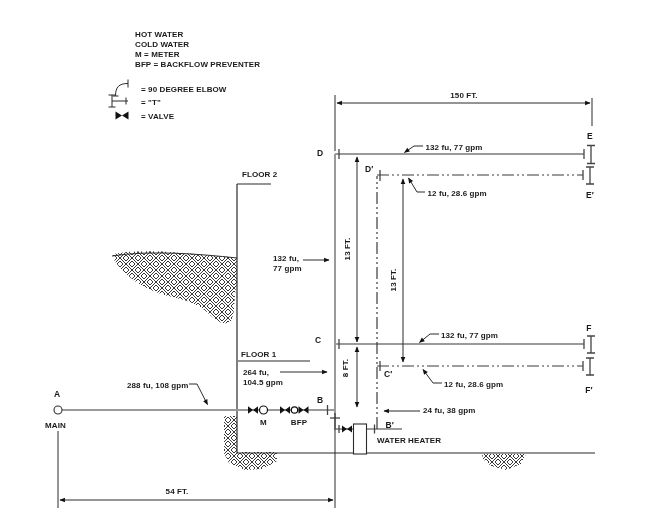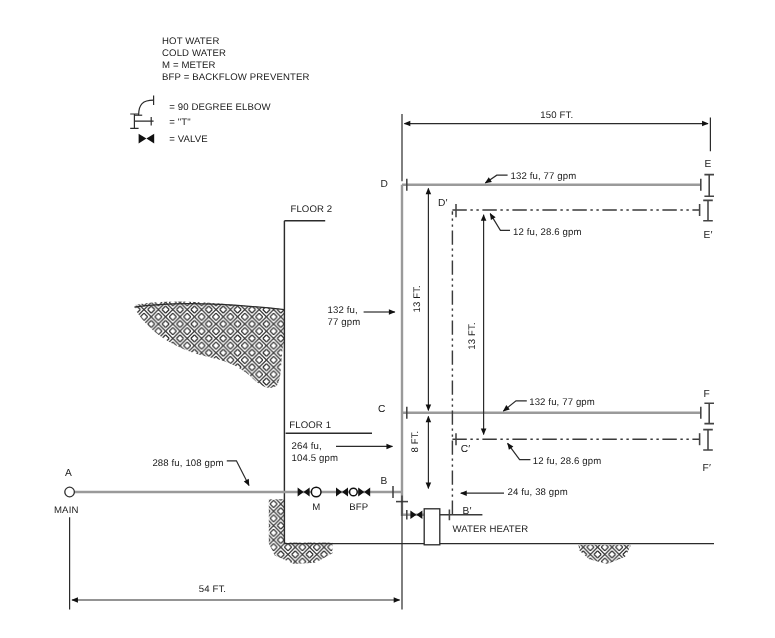--- a/index.html
+++ b/index.html
@@ -1,17 +1,17 @@
 <!DOCTYPE html>
 <html><head>
 <meta charset="utf-8">
 <style>
   html,body{margin:0;padding:0;background:#fff;}
   #stage{position:relative;width:646px;height:532px;background:#fff;overflow:hidden;
-         font-family:"Liberation Sans",sans-serif;}
+         font-family:"Liberation Sans",sans-serif;font-weight:bold;}
   svg text{font-family:"Liberation Sans",sans-serif;fill:#1a1a1a;font-size:8px;letter-spacing:0.1px;}
   svg text.node{font-size:8.5px;}
   .thin{stroke:#2b2b2b;stroke-width:1;fill:none;}
   .bld{stroke:#2b2b2b;stroke-width:1.2;fill:none;}
   .cold{stroke:#9a9a9a;stroke-width:2;fill:none;}
   .hot{stroke:#3a3a3a;stroke-width:1.2;fill:none;stroke-dasharray:12 3 2 3 2 3;}
   .hotsolid{stroke:#3a3a3a;stroke-width:1.2;fill:none;}
   .fit{stroke:#444;stroke-width:1.3;fill:none;}
   .sym{fill:#111;stroke:none;}
 </style>

